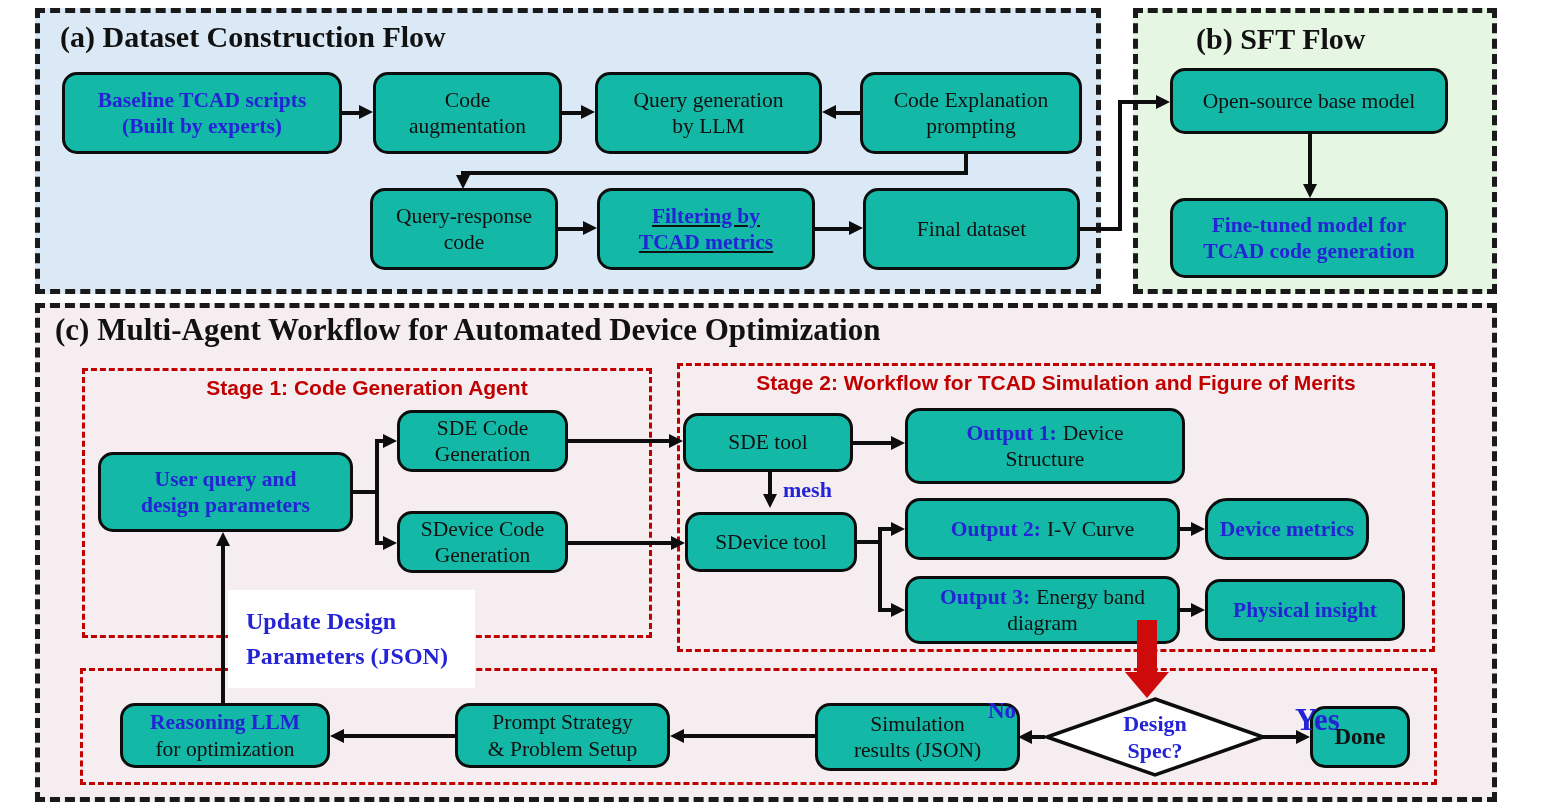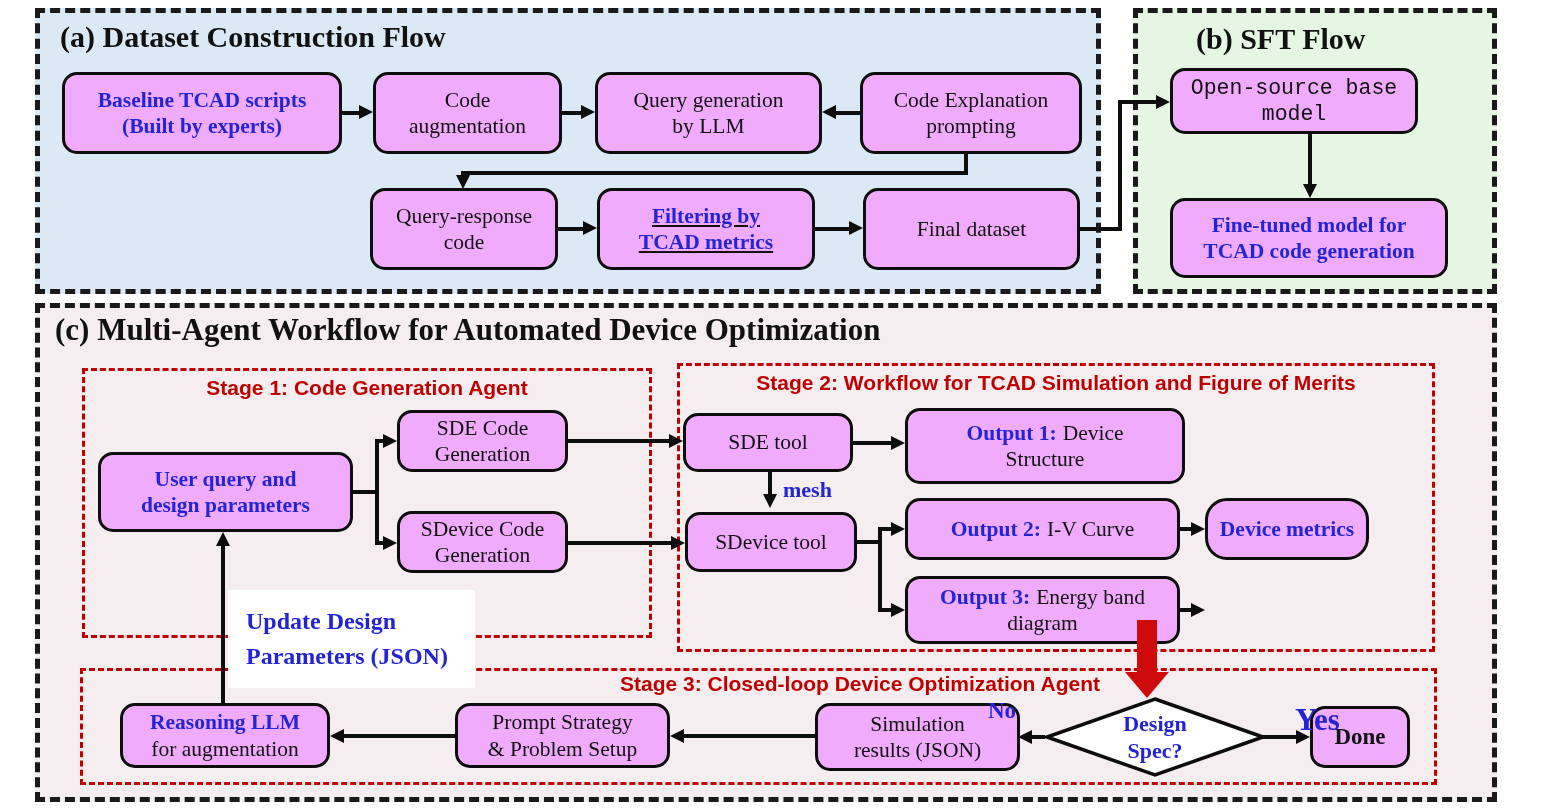--- a/index.html
+++ b/index.html
@@ -3,21 +3,21 @@
 <meta charset="utf-8">
 <style>
   html,body{margin:0;padding:0;background:#fff;}
   #canvas{position:relative;width:1546px;height:810px;background:#fff;overflow:hidden;
           font-family:"Liberation Serif", serif;}
   .panel{position:absolute;box-sizing:border-box;border:5px dashed #1a1a1a;z-index:1;}
   .stage{position:absolute;box-sizing:border-box;border:3.5px dashed #c00000;z-index:1;}
   .ptitle{position:absolute;font-weight:bold;color:#111;z-index:3;white-space:nowrap;}
   .stitle{position:absolute;font-family:"Liberation Sans",sans-serif;font-weight:bold;
           color:#c00000;font-size:21px;z-index:3;white-space:nowrap;text-align:center;}
-  .box{position:absolute;box-sizing:border-box;background:#f0abfc;border:3.5px solid #0d0d0d;
+  .box{position:absolute;box-sizing:border-box;background:#14b8a6;border:3.5px solid #0d0d0d;
        border-radius:15px;display:flex;flex-direction:column;align-items:center;
        justify-content:center;text-align:center;font-size:21.5px;color:#111;
        line-height:1.22;z-index:5;}
   .blue{color:#2424d6;font-weight:bold;}
   .row{display:flex;flex-direction:row;gap:6px;white-space:nowrap;}
   .hl{position:absolute;background:#0d0d0d;height:3.5px;z-index:4;}
   .vl{position:absolute;background:#0d0d0d;width:3.5px;z-index:4;}
   .ah{position:absolute;width:0;height:0;z-index:4;}
   .ah.r{border-top:7.5px solid transparent;border-bottom:7.5px solid transparent;border-left:14px solid #0d0d0d;}
   .ah.l{border-top:7.5px solid transparent;border-bottom:7.5px solid transparent;border-right:14px solid #0d0d0d;}
@@ -47,21 +47,20 @@
   <div class="stage" style="left:82px;top:368px;width:570px;height:270px;"></div>
   <div class="stage" style="left:677px;top:363px;width:758px;height:289px;"></div>
   <div class="stage" style="left:80px;top:668px;width:1357px;height:117px;"></div>
 
   <div class="ptitle" style="left:60px;top:20px;font-size:30px;">(a) Dataset Construction Flow</div>
   <div class="ptitle" style="left:1196px;top:22px;font-size:30px;">(b) SFT Flow</div>
   <div class="ptitle" style="left:55px;top:312px;font-size:31px;">(c) Multi-Agent Workflow for Automated Device Optimization</div>
 
   <div class="stitle" style="left:82px;top:376px;width:570px;">Stage 1: Code Generation Agent</div>
   <div class="stitle" style="left:677px;top:371px;width:758px;">Stage 2: Workflow for TCAD Simulation and Figure of Merits</div>
-  <div class="stitle" style="left:360px;top:672px;width:1000px;">Stage 3: Closed-loop Device Optimization Agent</div>
 
   <div class="box" style="left:62px;top:72px;width:280px;height:82px;">
     <div class="blue">Baseline TCAD scripts</div>
     <div class="blue">(Built by experts)</div>
   </div>
   <div class="box" style="left:373px;top:72px;width:189px;height:82px;">
     <div>Code</div>
     <div>augmentation</div>
   </div>
   <div class="box" style="left:595px;top:72px;width:227px;height:82px;">
@@ -97,21 +96,21 @@
   <div class="hl" style="left:558px;top:227px;width:25px;"></div>
   <div class="ah r" style="left:583px;top:221px;"></div>
   <div class="hl" style="left:815px;top:227px;width:34px;"></div>
   <div class="ah r" style="left:849px;top:221px;"></div>
 
   <div class="hl" style="left:1080px;top:227px;width:42px;z-index:6;"></div>
   <div class="vl" style="left:1118px;top:100px;height:129px;z-index:6;"></div>
   <div class="hl" style="left:1118px;top:100px;width:39px;z-index:6;"></div>
   <div class="ah r" style="left:1156px;top:95px;z-index:6;"></div>
 
-  <div class="box" style="left:1170px;top:68px;width:248px;height:66px;font-family:Liberation Mono, monospace;">
+  <div class="box" style="left:1170px;top:68px;width:278px;height:66px;">
     <div>Open-source base model</div>
   </div>
   <div class="box" style="left:1170px;top:198px;width:278px;height:80px;">
     <div class="blue">Fine-tuned model for</div>
     <div class="blue">TCAD code generation</div>
   </div>
   <div class="vl" style="left:1308px;top:134px;height:51px;"></div>
   <div class="ah d" style="left:1303px;top:184px;"></div>
 
   <div class="box" style="left:98px;top:452px;width:255px;height:80px;">
@@ -167,20 +166,23 @@
   </div>
   <div class="box" style="left:1205px;top:498px;width:164px;height:62px;border-radius:22px;">
     <div class="blue">Device metrics</div>
   </div>
   <div class="box" style="left:905px;top:576px;width:275px;height:68px;">
     <div class="row">
         <span class="blue">Output 3:</span>
         <span>Energy band</span>
       </div>
     <div>diagram</div>
+  </div>
+  <div class="box" style="left:1205px;top:579px;width:200px;height:62px;">
+    <div class="blue">Physical insight</div>
   </div>
 
   <div class="hl" style="left:853px;top:441px;width:39px;"></div>
   <div class="ah r" style="left:891px;top:436px;"></div>
   <div class="vl" style="left:768px;top:472px;height:23px;"></div>
   <div class="ah d" style="left:763px;top:494px;"></div>
   <div class="lbl" style="left:783px;top:477px;font-size:22px;">mesh</div>
   <div class="hl" style="left:857px;top:540px;width:25px;"></div>
   <div class="vl" style="left:878px;top:527px;height:85px;"></div>
   <div class="hl" style="left:878px;top:527px;width:14px;"></div>
@@ -190,21 +192,21 @@
   <div class="hl" style="left:1180px;top:527px;width:12px;"></div>
   <div class="ah r" style="left:1191px;top:522px;"></div>
   <div class="hl" style="left:1180px;top:608px;width:12px;"></div>
   <div class="ah r" style="left:1191px;top:603px;"></div>
 
   <div id="red-shaft"></div>
   <div id="red-head"></div>
 
   <div class="box" style="left:120px;top:703px;width:210px;height:65px;">
     <div class="blue">Reasoning LLM</div>
-    <div>for augmentation</div>
+    <div>for optimization</div>
   </div>
   <div class="box" style="left:455px;top:703px;width:215px;height:65px;">
     <div>Prompt Strategy</div>
     <div>&amp; Problem Setup</div>
   </div>
   <div class="box" style="left:815px;top:703px;width:205px;height:68px;">
     <div>Simulation</div>
     <div>results (JSON)</div>
   </div>
   <div class="box" style="left:1310px;top:706px;width:100px;height:62px;font-weight:bold;font-size:23px;">

